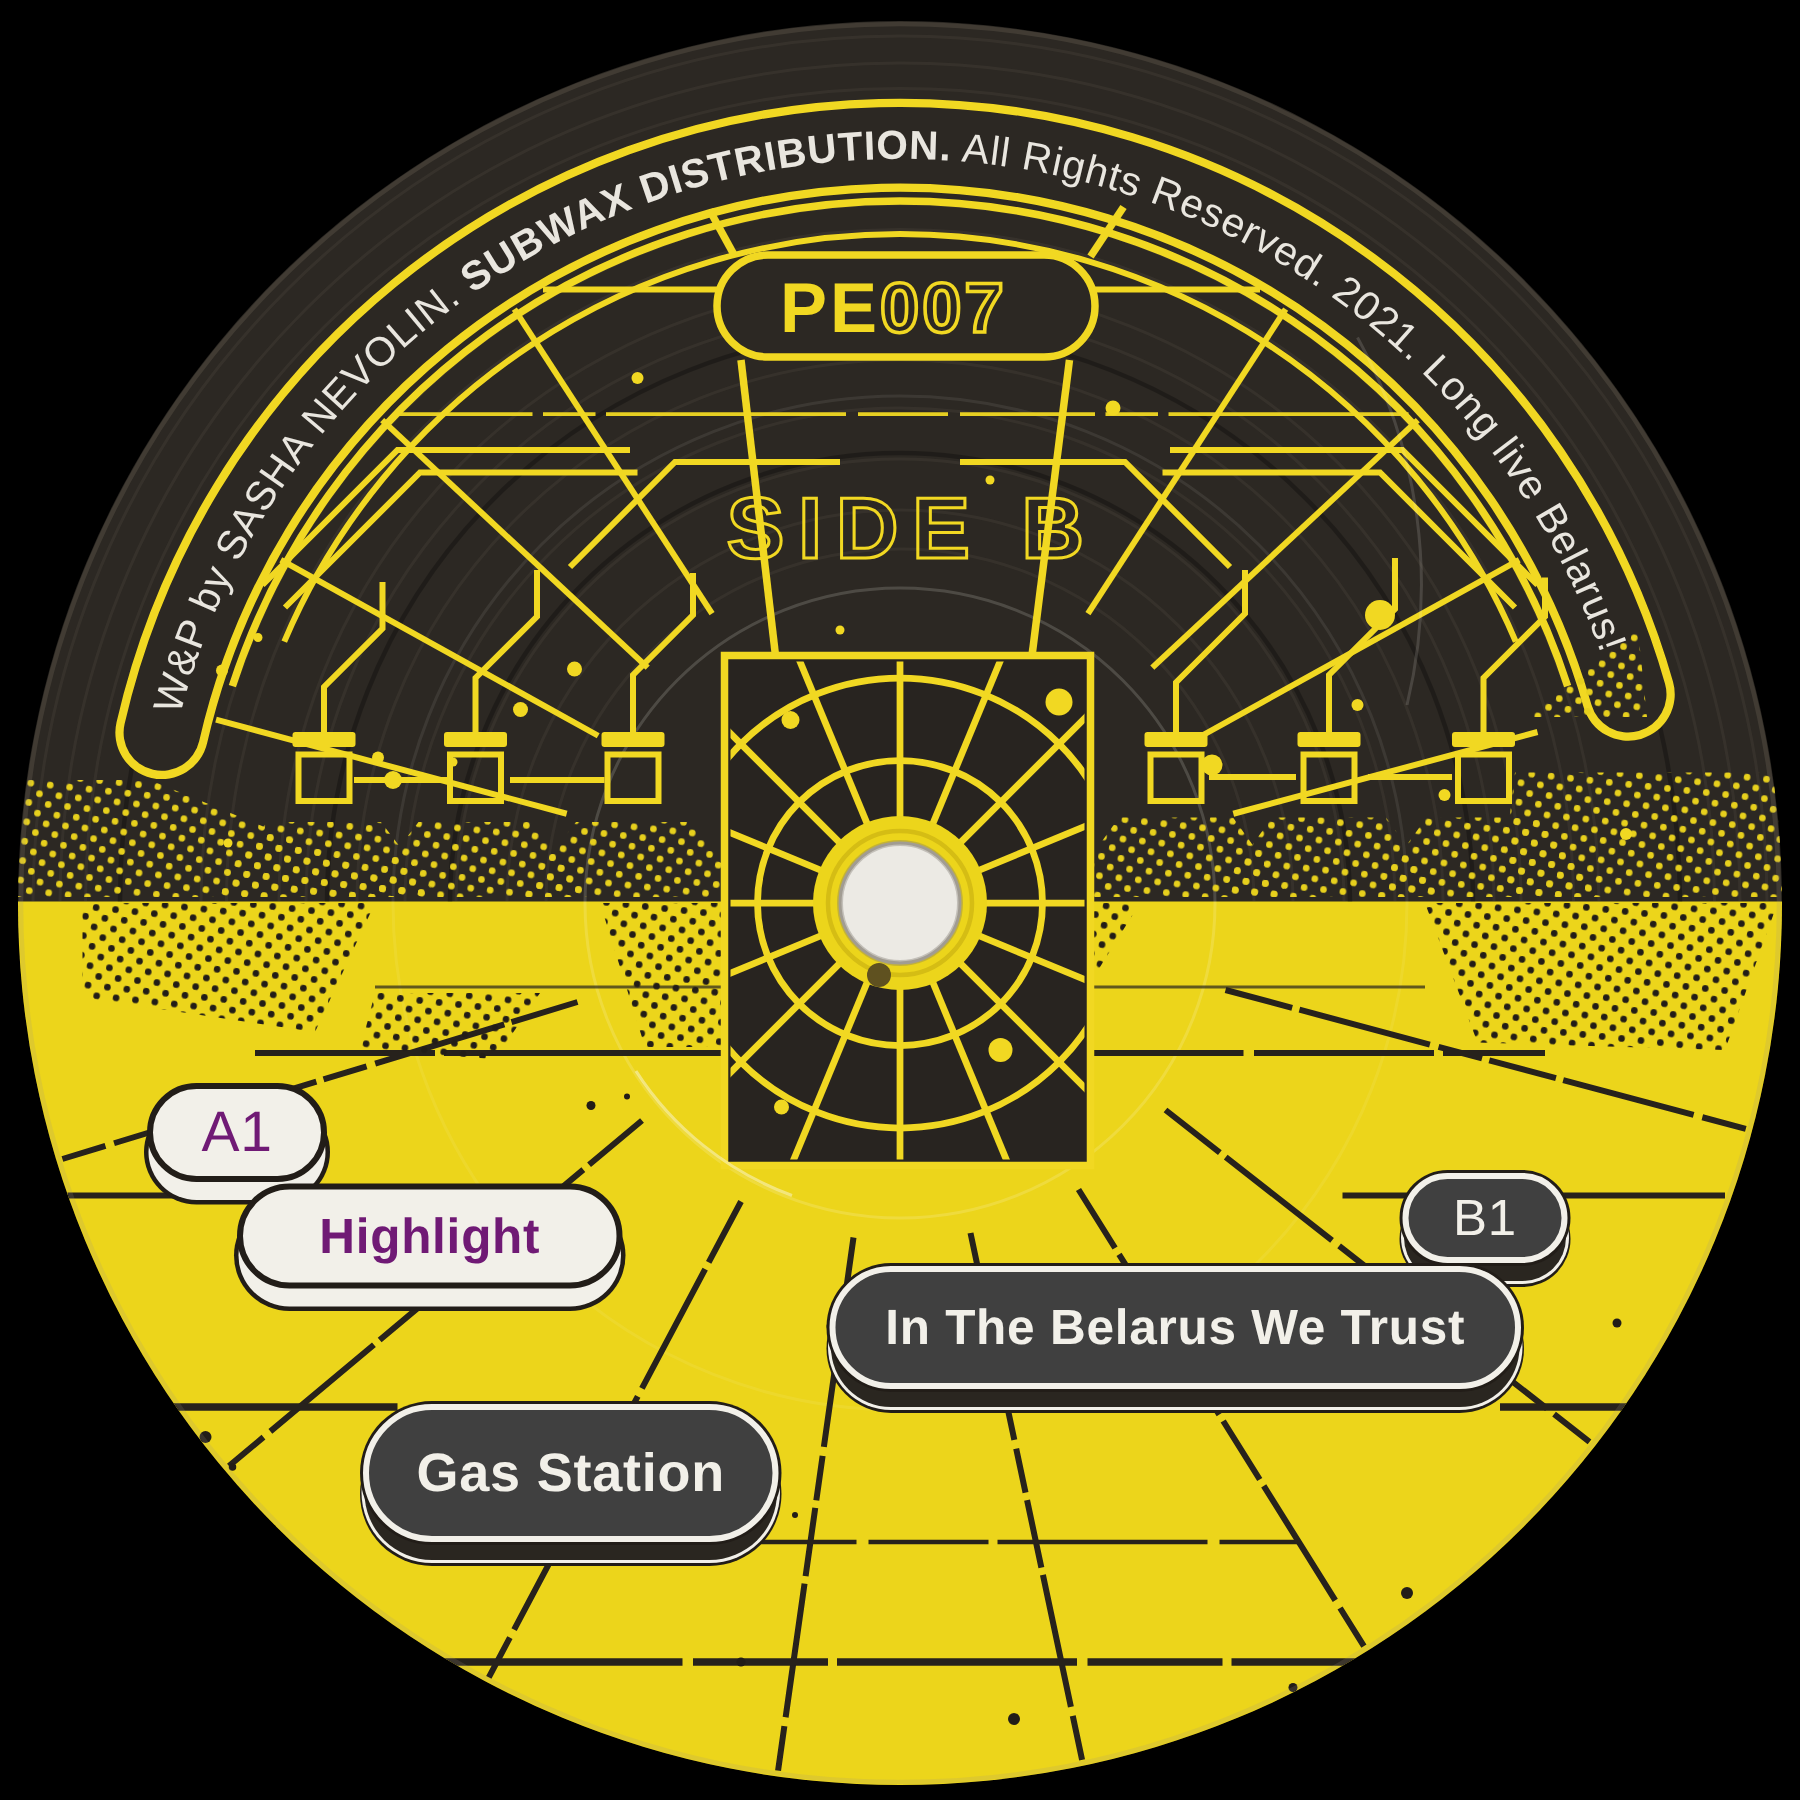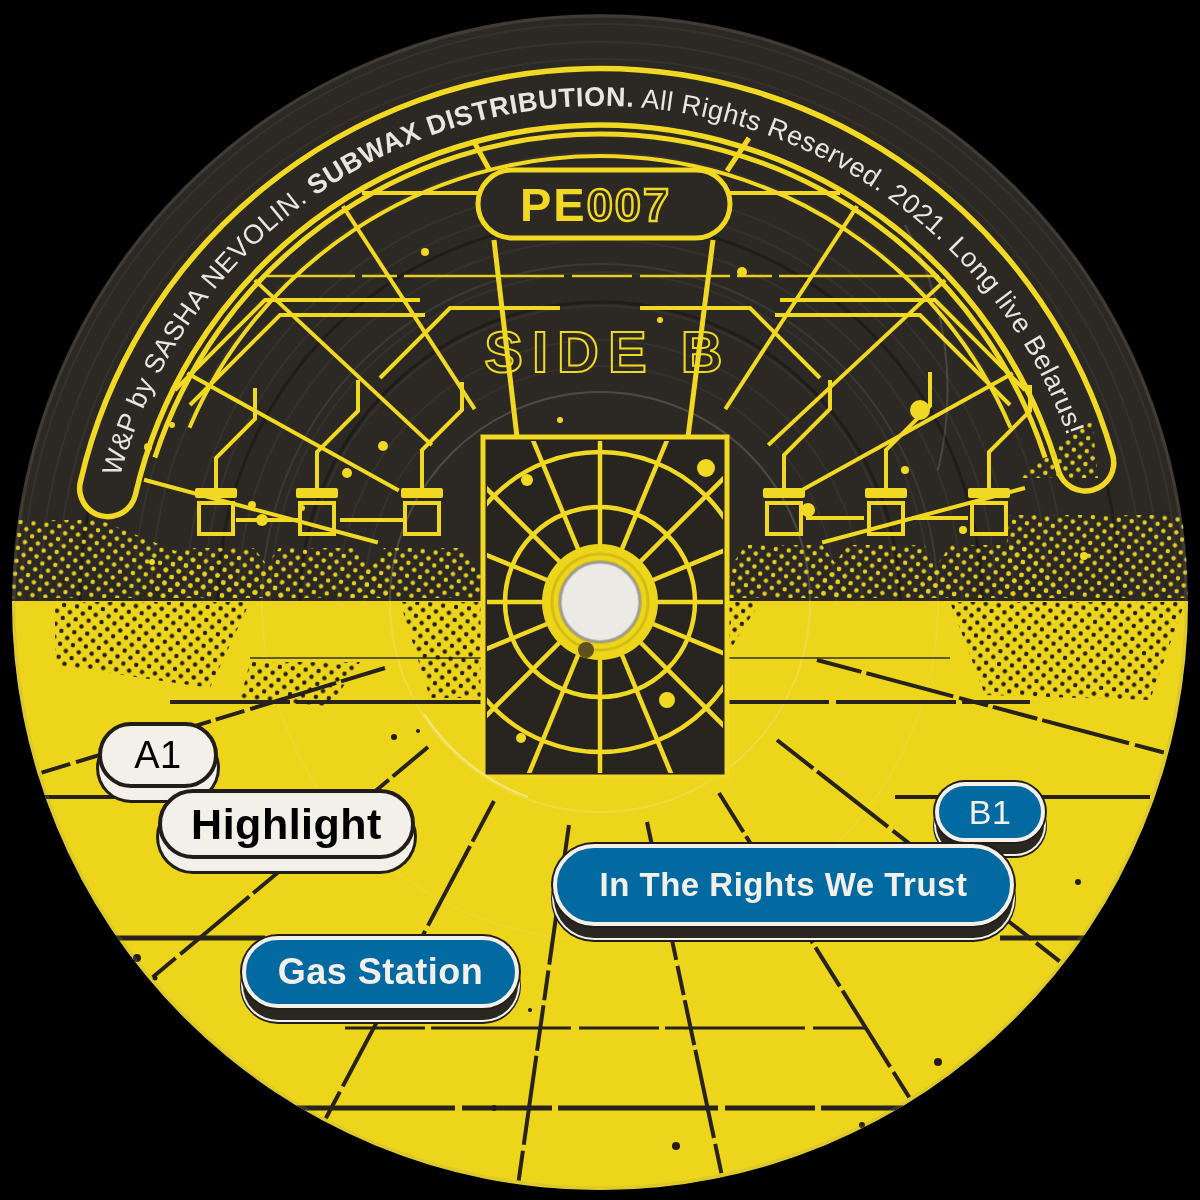--- a/index.html
+++ b/index.html
@@ -2,23 +2,23 @@
 <html><head>
 <meta charset="utf-8">
 <style>
   html,body{margin:0;padding:0;background:#000;}
   .stage{position:relative;width:1200px;height:1200px;background:#000;overflow:hidden;
          font-family:"Liberation Sans",sans-serif;border-radius:31px;}
   .stage svg{position:absolute;left:0;top:0;}
   
   .pill{position:absolute;box-sizing:border-box;display:flex;align-items:center;justify-content:center;
         border-radius:999px;white-space:nowrap;letter-spacing:.5px;}
-  .pill.light{background:#f2f0e9;border:4px solid #221d18;color:#000000;
+  .pill.light{background:#f2f0e9;border:4px solid #221d18;color:#701a75;
         box-shadow:0 13px 0 -1px #f2f0e9,0 13px 0 2px #221d18;}
-  .pill.dark{background:#0369a1;border:4px solid #f2f0e9;color:#f2f0e9;
+  .pill.dark{background:#404040;border:4px solid #f2f0e9;color:#f2f0e9;
         box-shadow:0 0 0 2px #221d18,0 13px 0 -1px #2a2620,0 13px 0 1px #f2f0e9,0 14px 0 2px #221d18;}
   .pill.title-pill{font-weight:bold;}
 </style>
 </head>
 <body>
 
 <div class="stage">
 <svg width="1200" height="1200" viewBox="0 0 1200 1200">
   <defs>
     <clipPath id="disc">
@@ -282,20 +282,20 @@
     </text>
 
     <path d="M 424 714 A 210 210 0 0 0 528 797" fill="none" stroke="rgba(252,250,242,0.45)" stroke-width="2"></path>
     <path d="M 905 225 A 340 340 0 0 1 938 470" fill="none" stroke="rgba(252,250,242,0.14)" stroke-width="2"></path>
   </g>
 
   <circle cx="600" cy="602" r="586" fill="none" stroke="rgba(160,150,130,0.18)" stroke-width="3"></circle>
 </svg>
 
 <div class="pill light pos" style="left:98px;top:722px;width:120px;height:66px;font-size:38px;">A1</div>
-<div class="pill light title-pill" style="left:158px;top:789px;width:257px;height:70px;font-size:43px;">Highlight</div>
-
-<div class="pill dark title-pill" style="left:242px;top:936px;width:277px;height:72px;font-size:36px;">Gas Station</div>
+<div class="pill light title-pill" style="left:158px;top:789px;width:257px;height:70px;font-size:33px;">Highlight</div>
+
+<div class="pill dark title-pill" style="left:242px;top:936px;width:277px;height:92px;font-size:36px;">Gas Station</div>
 
 <div class="pill dark pos" style="left:935px;top:782px;width:110px;height:60px;font-size:34px;">B1</div>
-<div class="pill dark title-pill" style="left:553px;top:844px;width:461px;height:82px;font-size:33px;">In The Rights We Trust</div>
+<div class="pill dark title-pill" style="left:553px;top:844px;width:461px;height:82px;font-size:33px;">In The Belarus We Trust</div>
 
 </div>
 
 </body></html>

